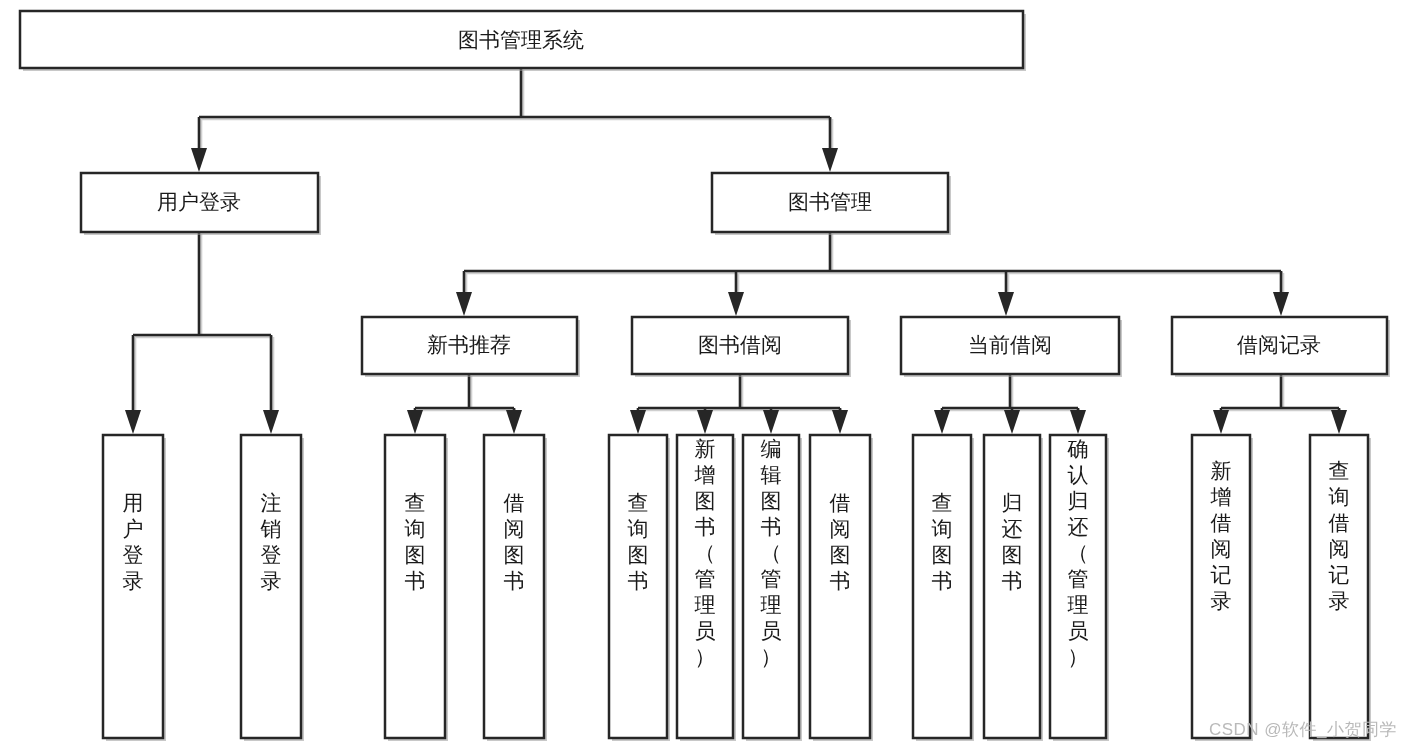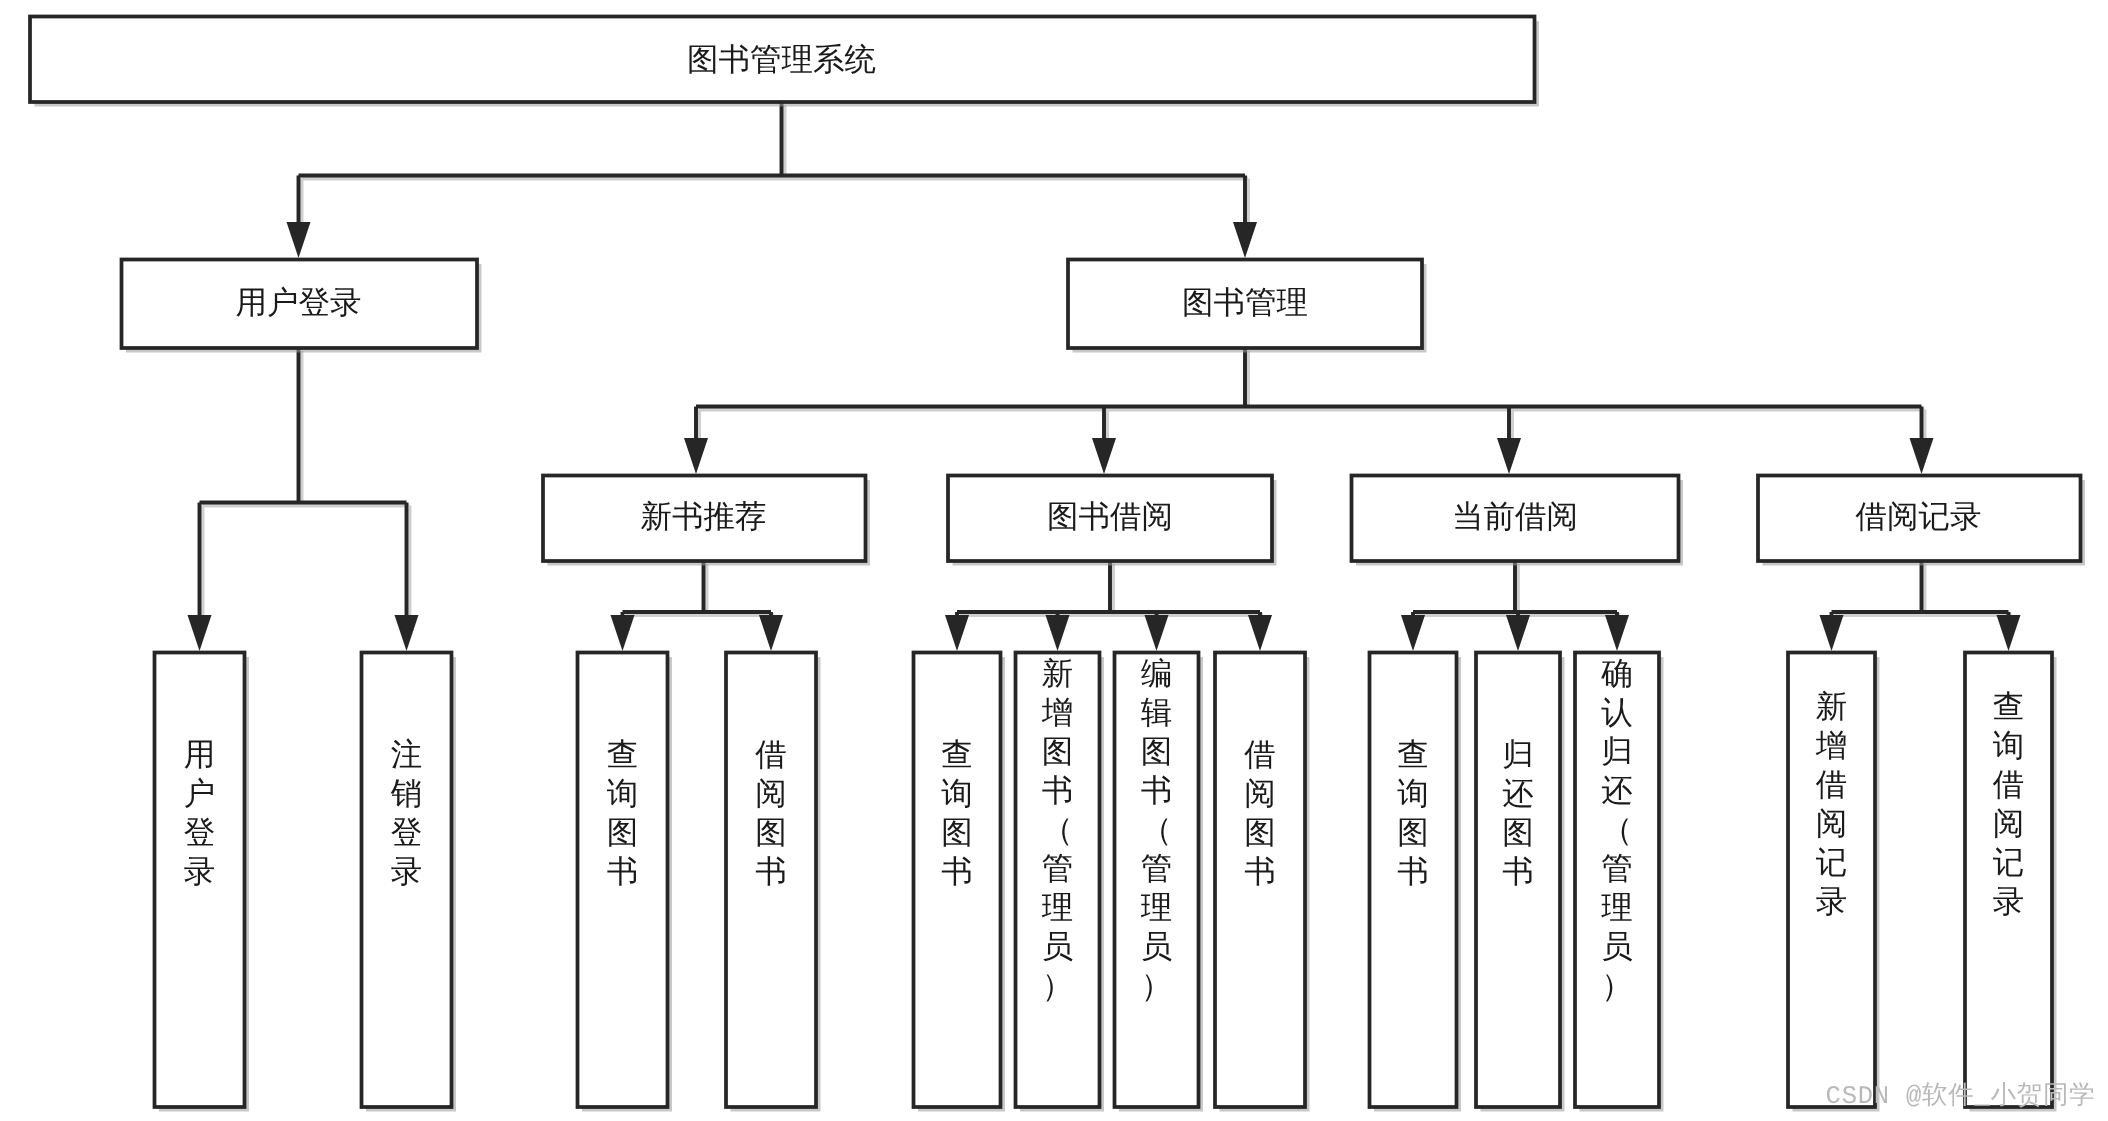--- a/index.html
+++ b/index.html
@@ -55,21 +55,21 @@
   .node-label-v {
     font-family: "Liberation Sans", "DejaVu Sans", sans-serif;
     font-size: 21px;
     fill: #1a1a1a;
     text-anchor: middle;
   }
   .watermark {
     position: absolute;
     right: 8px;
     bottom: 6px;
-    font-family: Liberation Mono, monospace;
+    font-family: Liberation Sans, sans-serif;
     font-size: 17px;
     color: #b9b9b9;
     letter-spacing: 0.5px;
     white-space: nowrap;
     user-select: none;
   }
 </style>
 </head>
 <body>
 

